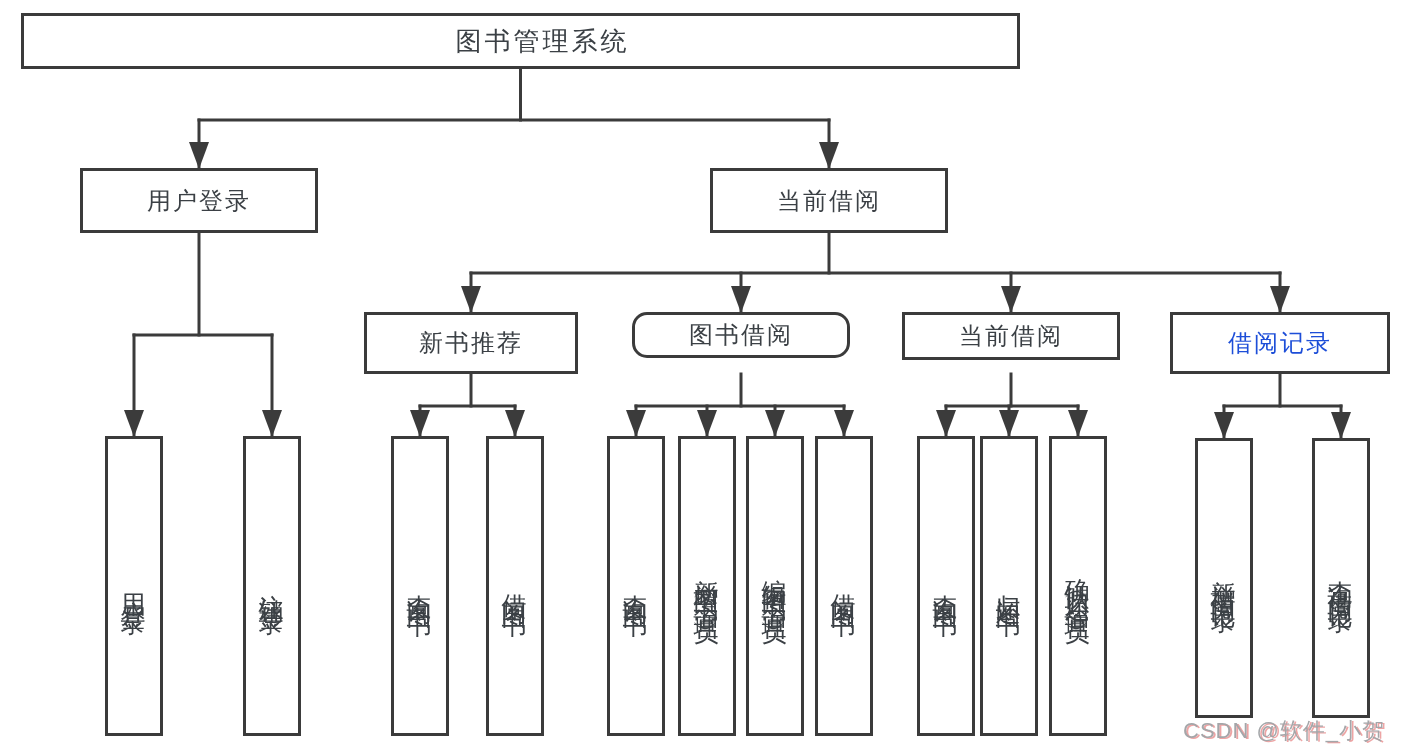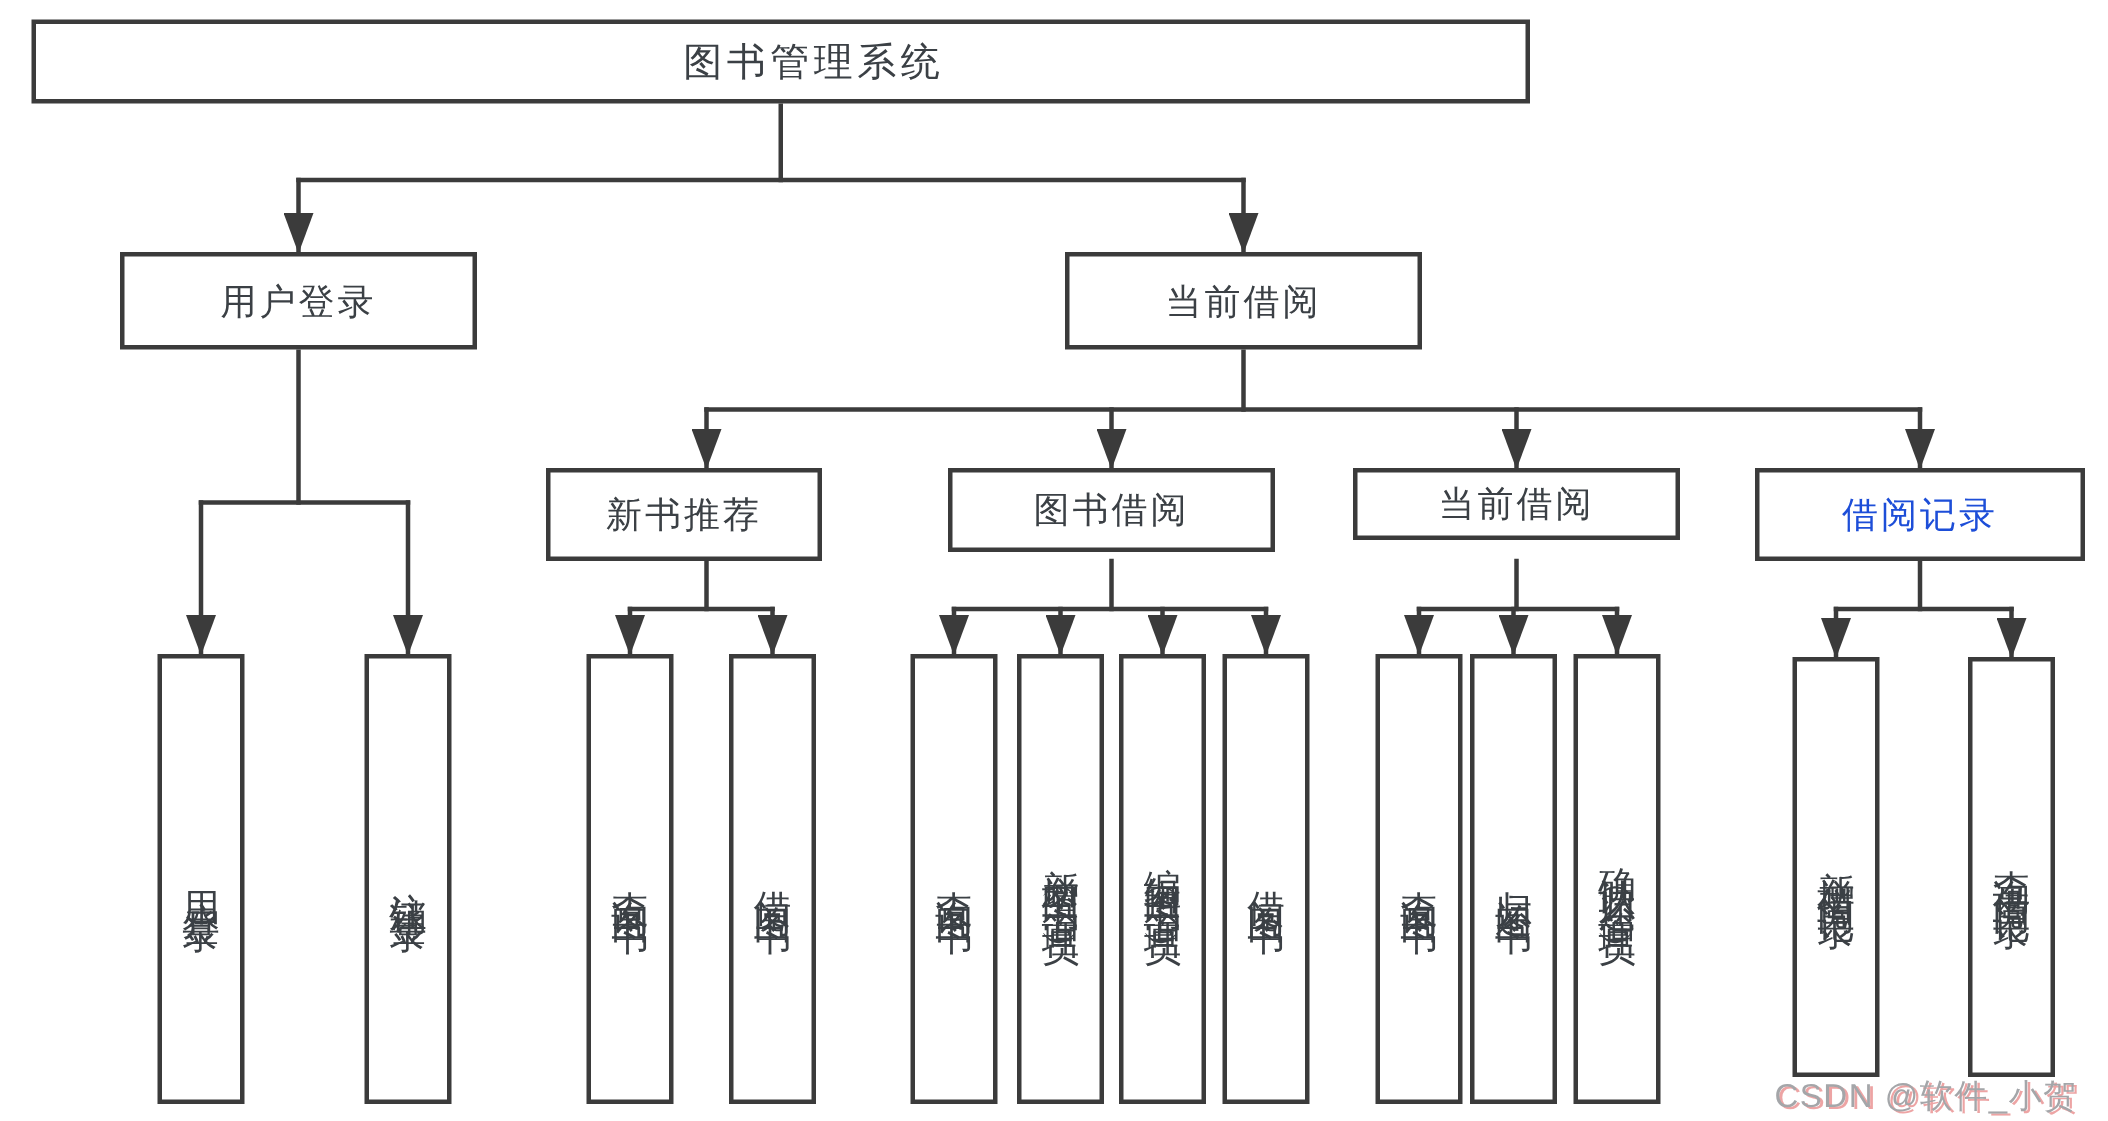--- a/index.html
+++ b/index.html
@@ -103,22 +103,22 @@
         <line x1="1224" y1="406" x2="1341" y2="406" stroke="#3b3b3b" stroke-width="3" stroke-linecap="square"></line>
         <line x1="1224" y1="406" x2="1224" y2="438" stroke="#3b3b3b" stroke-width="3" stroke-linecap="square" marker-end="url(#arrowhead)"></line>
         <line x1="1341" y1="406" x2="1341" y2="438" stroke="#3b3b3b" stroke-width="3" stroke-linecap="square" marker-end="url(#arrowhead)"></line>
       </g>
   </svg>
 
   <span id="watermark" style="color: rgb(164, 166, 169);">CSDN @软件_小贺同学</span>
 <div class="node h root" style="left: 21px; top: 13px; width: 999px; height: 56px; border-color: rgb(59, 59, 59); color: rgb(59, 64, 69); padding-left: 44px;">图书管理系统</div>
     <div class="node h" style="left: 80px; top: 168px; width: 238px; height: 65px; border-color: rgb(59, 59, 59); color: rgb(59, 64, 69);">用户登录</div>
     <div class="node h" style="left: 710px; top: 168px; width: 238px; height: 65px; border-color: rgb(59, 59, 59); color: rgb(59, 64, 69);">当前借阅</div>
-    <div class="node h" style="left: 364px; top: 312px; width: 184px; height: 62px; border-color: rgb(59, 59, 59); color: rgb(59, 64, 69);">新书推荐</div>
-    <div class="node h" style="left: 632px; top: 312px; width: 218px; height: 56px; border-color: rgb(59, 59, 59); color: rgb(59, 64, 69);">图书借阅</div>
+    <div class="node h" style="left: 364px; top: 312px; width: 214px; height: 62px; border-color: rgb(59, 59, 59); color: rgb(59, 64, 69);">新书推荐</div>
+    <div class="node h" style="left: 632px; top: 312px; width: 218px; height: 46px; border-color: rgb(59, 59, 59); color: rgb(59, 64, 69); border-radius: 15px;">图书借阅</div>
     <div class="node h" style="left: 902px; top: 312px; width: 218px; height: 48px; border-color: rgb(59, 59, 59); color: rgb(59, 64, 69);">当前借阅</div>
     <div class="node h" style="left: 1170px; top: 312px; width: 220px; height: 62px; border-color: rgb(59, 59, 59); color: #1d4ed8;">借阅记录</div>
     <div class="node v" style="left: 105px; top: 436px; width: 58px; height: 300px; border-color: rgb(59, 59, 59); color: rgb(59, 64, 69);">用户登录</div>
     <div class="node v" style="left: 243px; top: 436px; width: 58px; height: 300px; border-color: rgb(59, 59, 59); color: rgb(59, 64, 69);">注销登录</div>
     <div class="node v" style="left: 391px; top: 436px; width: 58px; height: 300px; border-color: rgb(59, 59, 59); color: rgb(59, 64, 69);">查询图书</div>
     <div class="node v" style="left: 486px; top: 436px; width: 58px; height: 300px; border-color: rgb(59, 59, 59); color: rgb(59, 64, 69);">借阅图书</div>
     <div class="node v" style="left: 607px; top: 436px; width: 58px; height: 300px; border-color: rgb(59, 59, 59); color: rgb(59, 64, 69);">查询图书</div>
     <div class="node v" style="left: 678px; top: 436px; width: 58px; height: 300px; border-color: rgb(59, 59, 59); color: rgb(59, 64, 69);">新增图书（管理员）</div>
     <div class="node v" style="left: 746px; top: 436px; width: 58px; height: 300px; border-color: rgb(59, 59, 59); color: rgb(59, 64, 69);">编辑图书（管理员）</div>
     <div class="node v" style="left: 815px; top: 436px; width: 58px; height: 300px; border-color: rgb(59, 59, 59); color: rgb(59, 64, 69);">借阅图书</div>

